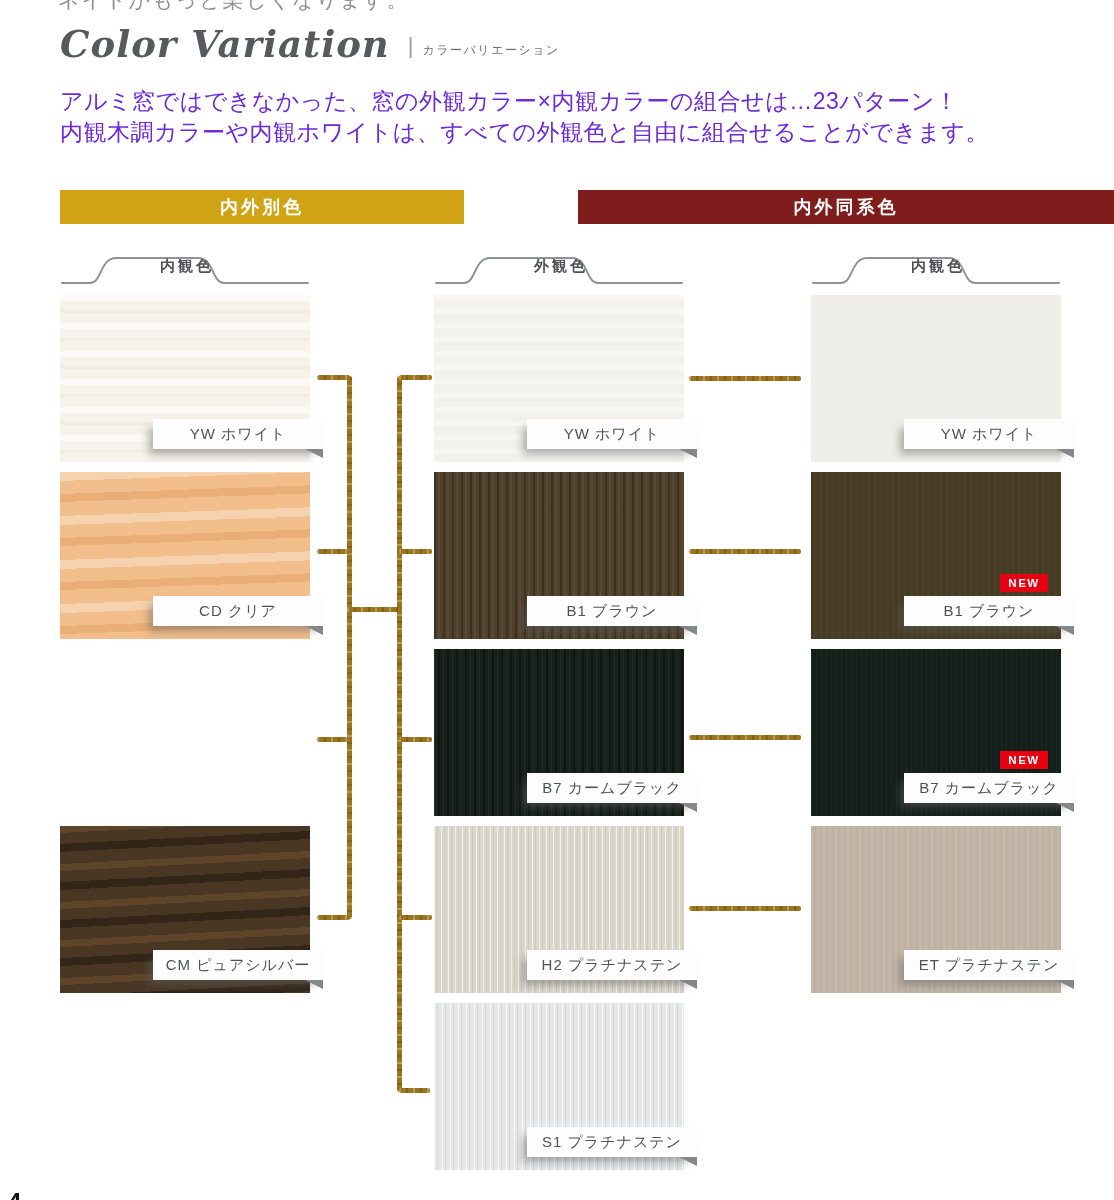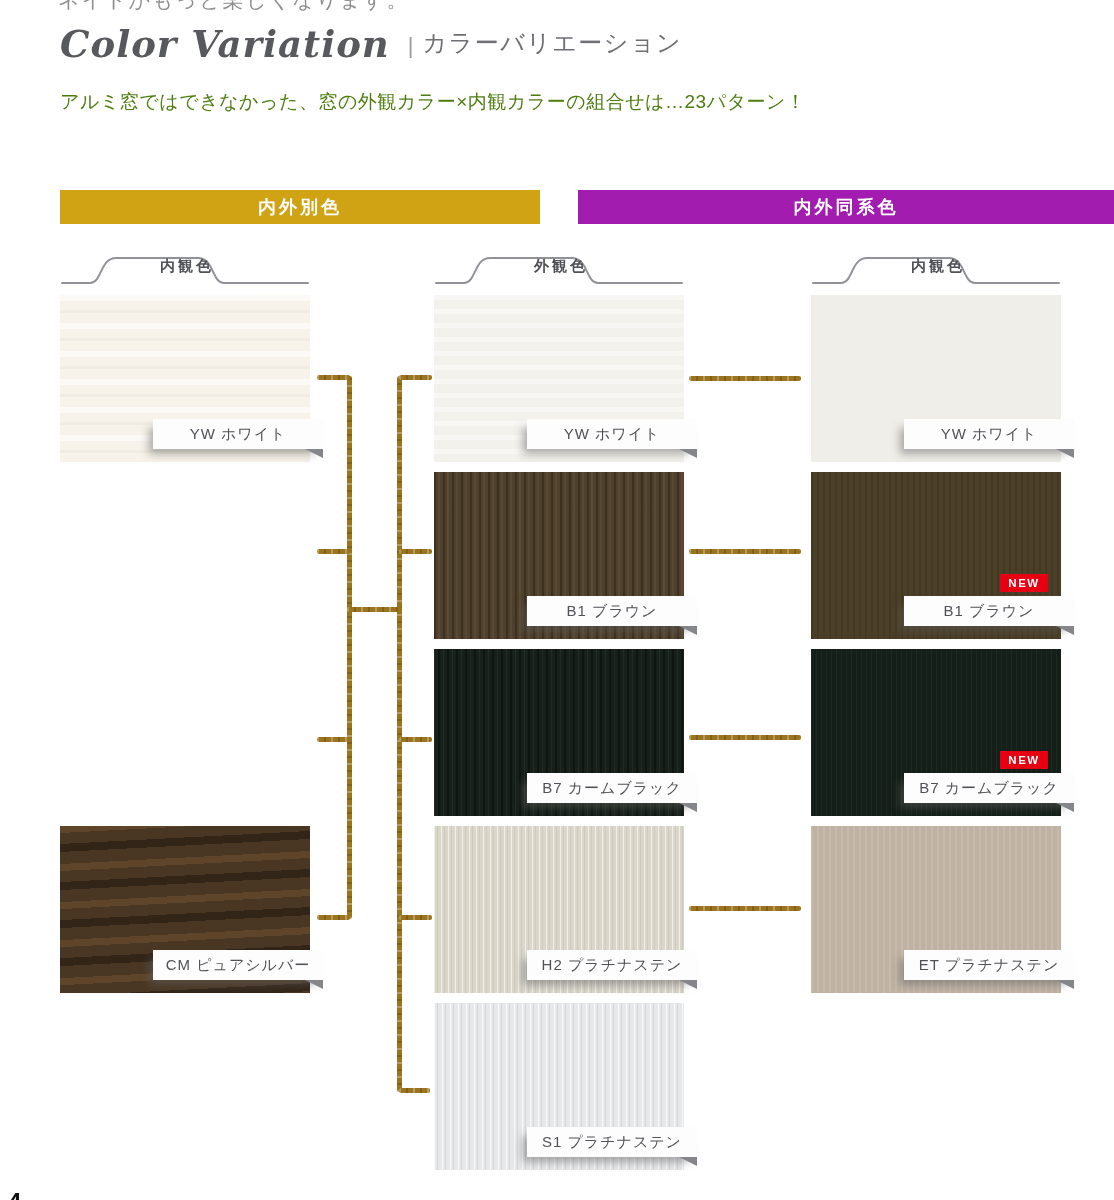--- a/index.html
+++ b/index.html
@@ -6,29 +6,29 @@
   #page{position:relative;width:1114px;height:1200px;background:#ffffff;overflow:hidden;
         font-family:"Liberation Sans","DejaVu Sans",sans-serif;color:#55565a;}
 
   
   .top-fragment{position:absolute;top:-14px;left:58px;font-size:21px;color:#8d8e90;
                 letter-spacing:2px;white-space:nowrap;}
   .title-row{position:absolute;left:60px;top:24px;display:flex;align-items:flex-end;}
   .title-en{font-family:"DejaVu Serif","Liberation Serif",serif;font-weight:700;
             font-size:37px;line-height:40px;color:#58595d;letter-spacing:1px;margin:0;font-style:italic;}
   .title-sep{font-size:22px;color:#9b9ca0;margin:0 9px 5px 18px;font-weight:400;}
-  .title-ja{font-size:24px;color:#6f7074;letter-spacing:1.5px;margin-bottom:5px;font-family:Liberation Serif, serif;}
-  .desc{position:absolute;left:60px;top:86px;font-size:19px;line-height:31px;
-        color:#4d7c0f;letter-spacing:0.5px;}
+  .title-ja{font-size:12px;color:#6f7074;letter-spacing:1.5px;margin-bottom:5px;font-family:Liberation Serif, serif;}
+  .desc{position:absolute;left:60px;top:86px;font-size:23px;line-height:31px;
+        color:#6d28d9;letter-spacing:0.5px;}
 
   
   .bar{position:absolute;top:190px;height:34px;display:flex;align-items:center;
        justify-content:center;color:#fff;font-weight:700;font-size:18px;letter-spacing:3px;}
-  .bar-gold{left:60px;width:480px;background:#d0a315;}
-  .bar-gray{left:578px;width:536px;background:#a21caf;}
+  .bar-gold{left:60px;width:404px;background:#d0a315;}
+  .bar-gray{left:578px;width:536px;background:#7f1d1d;}
 
   
   .tab{position:absolute;top:253px;width:250px;height:33px;}
   .tab svg{position:absolute;left:0;top:0;}
   .tab .tab-text{position:absolute;left:42px;top:4px;width:112px;text-align:right;
        font-size:15px;font-weight:700;color:#515257;letter-spacing:3px;}
   .tab-0{left:60px;} .tab-1{left:434px;} .tab-2{left:811px;}
 
   
   .cell{position:absolute;width:250px;height:167px;}
@@ -92,20 +92,21 @@
   <div class="top-fragment">ネイトがもっと楽しくなります。</div>
 
   <div class="title-row">
     <h1 class="title-en">Color Variation</h1>
     <span class="title-sep">|</span>
     <span class="title-ja">カラーバリエーション</span>
   </div>
 
   <div class="desc">
     <div>アルミ窓ではできなかった、窓の外観カラー×内観カラーの組合せは…23パターン！</div>
+    <div>内観木調カラーや内観ホワイトは、すべての外観色と自由に組合せることができます。</div>
   </div>
 
   <div class="bar bar-gold">内外別色</div>
   <div class="bar bar-gray">内外同系色</div>
 
   <div class="tab tab-0">
     <svg width="250" height="33" viewBox="0 0 250 33">
       <path d="M2,30 H30 C42,30 40,5 56,5 H138 C154,5 152,30 164,30 H248" fill="none" stroke="#909298" stroke-width="2" stroke-linecap="round"></path>
     </svg>
     <div class="tab-text">内観色</div>
@@ -123,20 +124,27 @@
     <div class="tab-text">内観色</div>
   </div>
 
   <div class="cell col0 row0">
     <div class="chip sw-yw-l"></div>
     <div class="plate">
       <span>YW ホワイト</span>
       <div class="fold"></div>
     </div>
   </div>
+  <div class="cell col0 row1">
+    <div class="chip sw-cd"></div>
+    <div class="plate">
+      <span>CD クリア</span>
+      <div class="fold"></div>
+    </div>
+  </div>
   <div class="cell col0 row3">
     <div class="chip sw-cm"></div>
     <div class="plate">
       <span>CM ピュアシルバー</span>
       <div class="fold"></div>
     </div>
   </div>
 
   <div class="cell col1 row0">
     <div class="chip sw-yw-m"></div>

